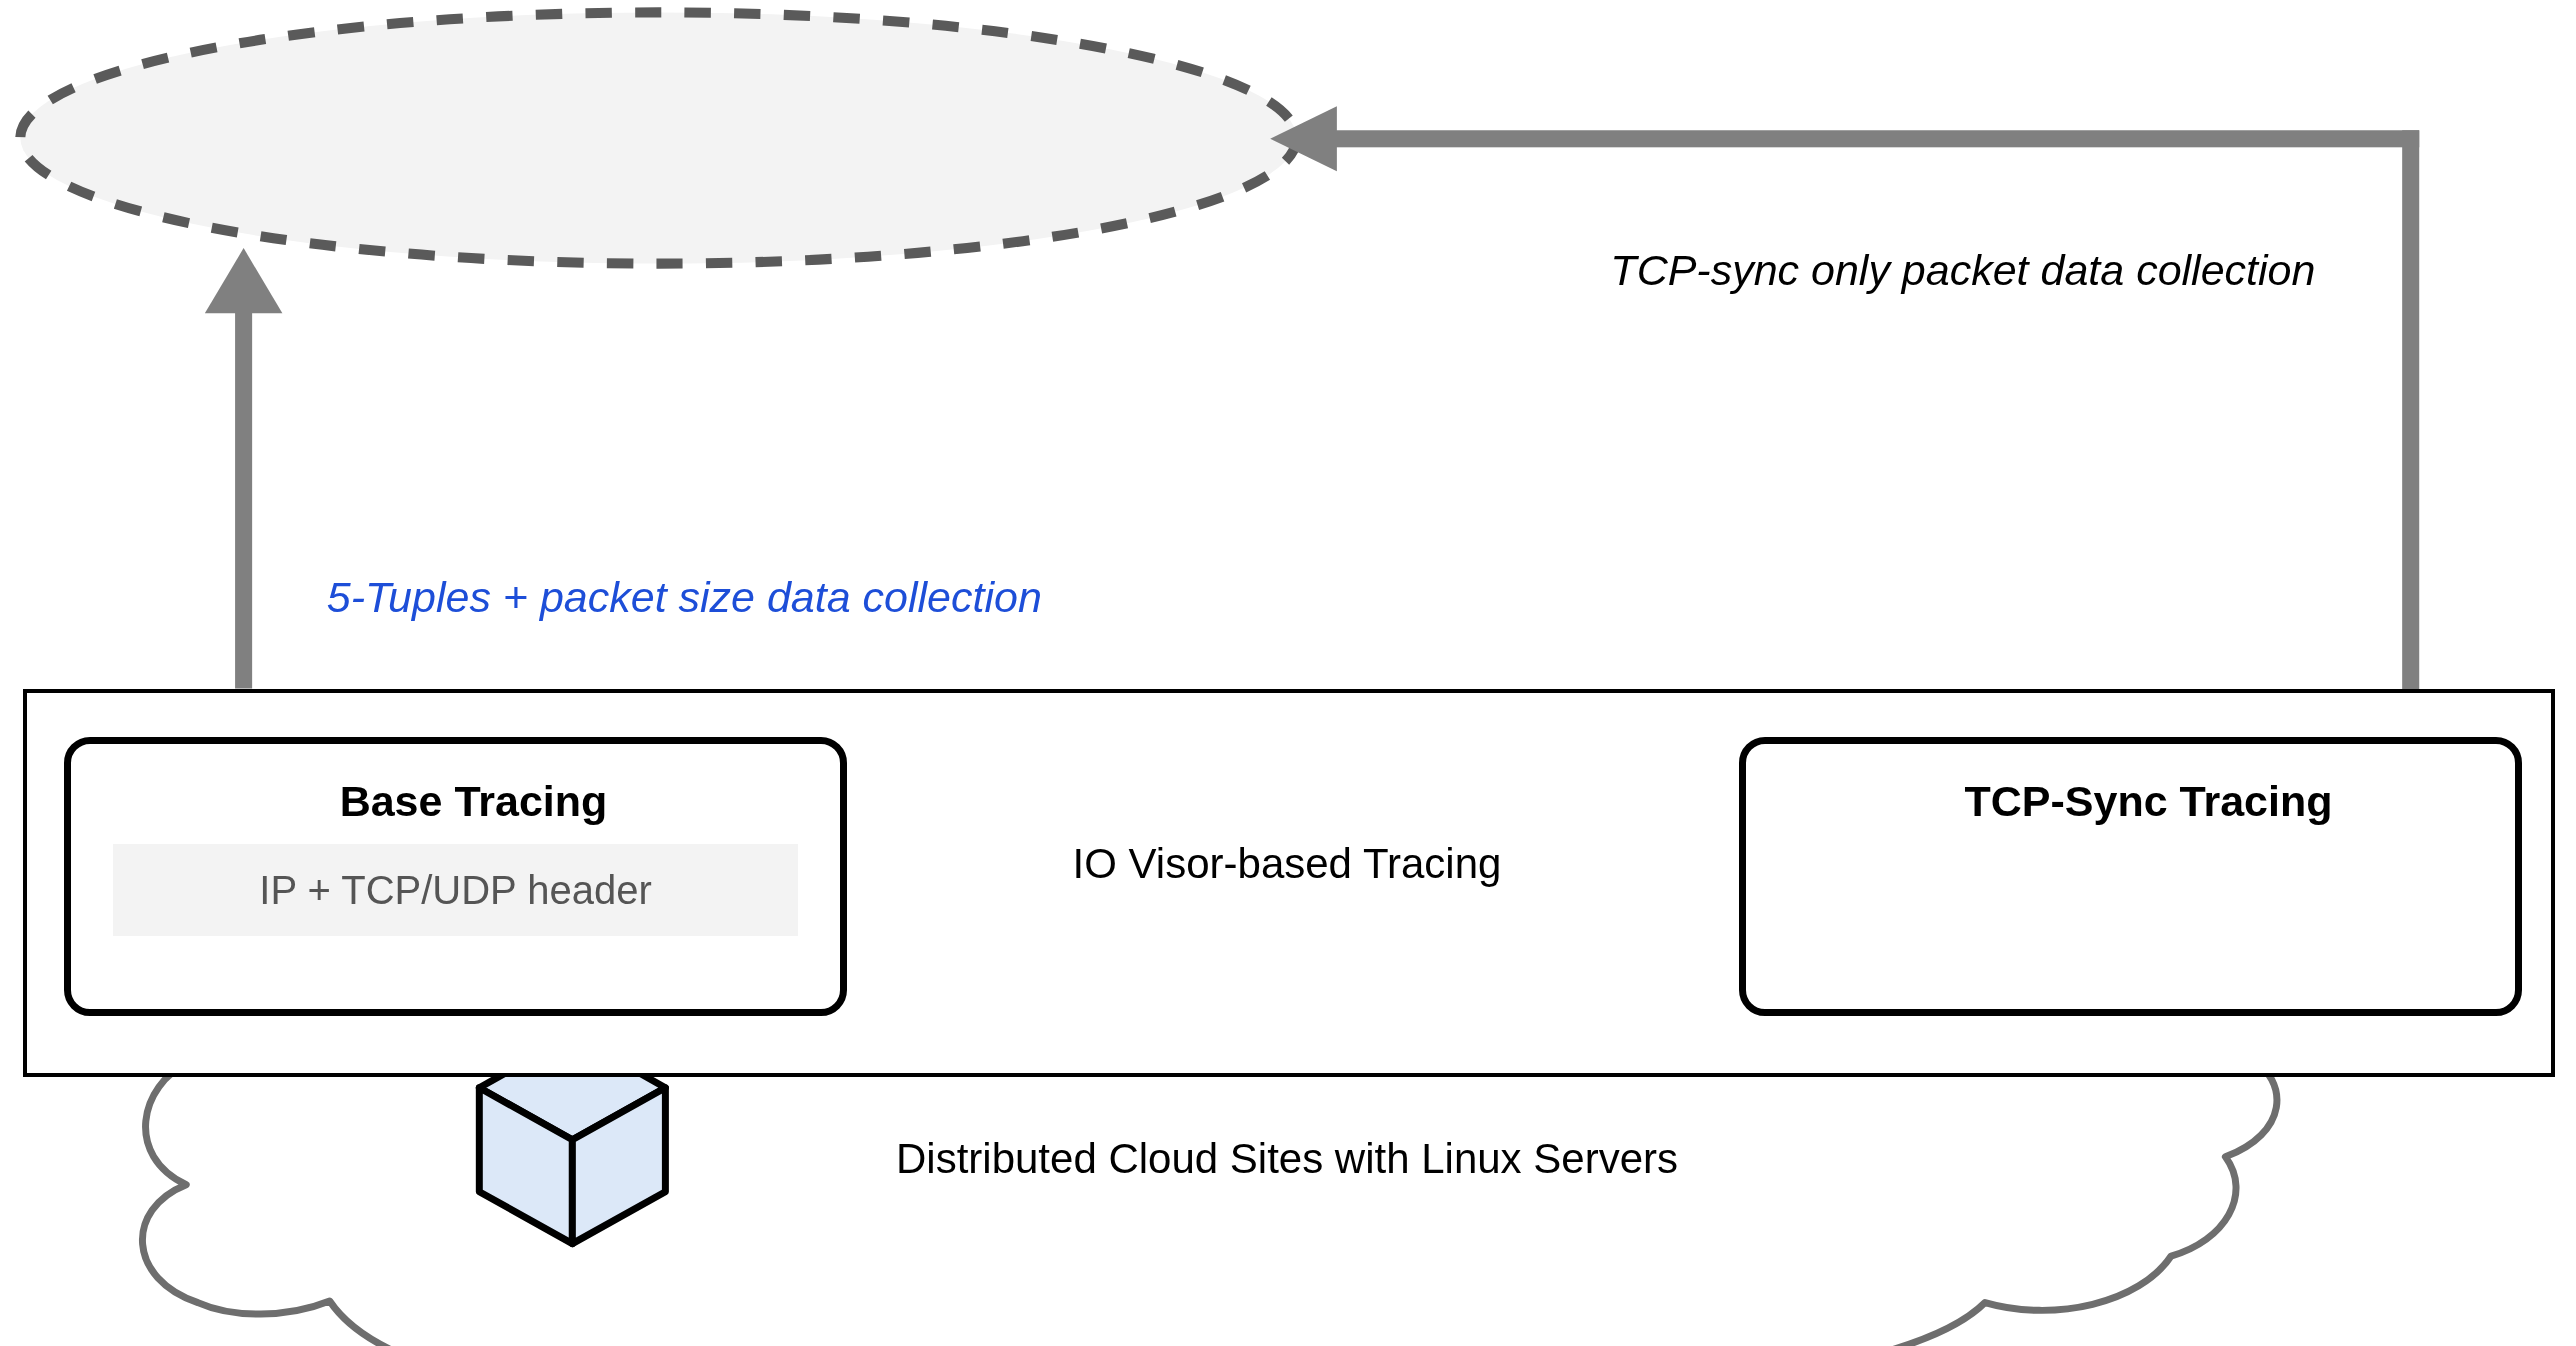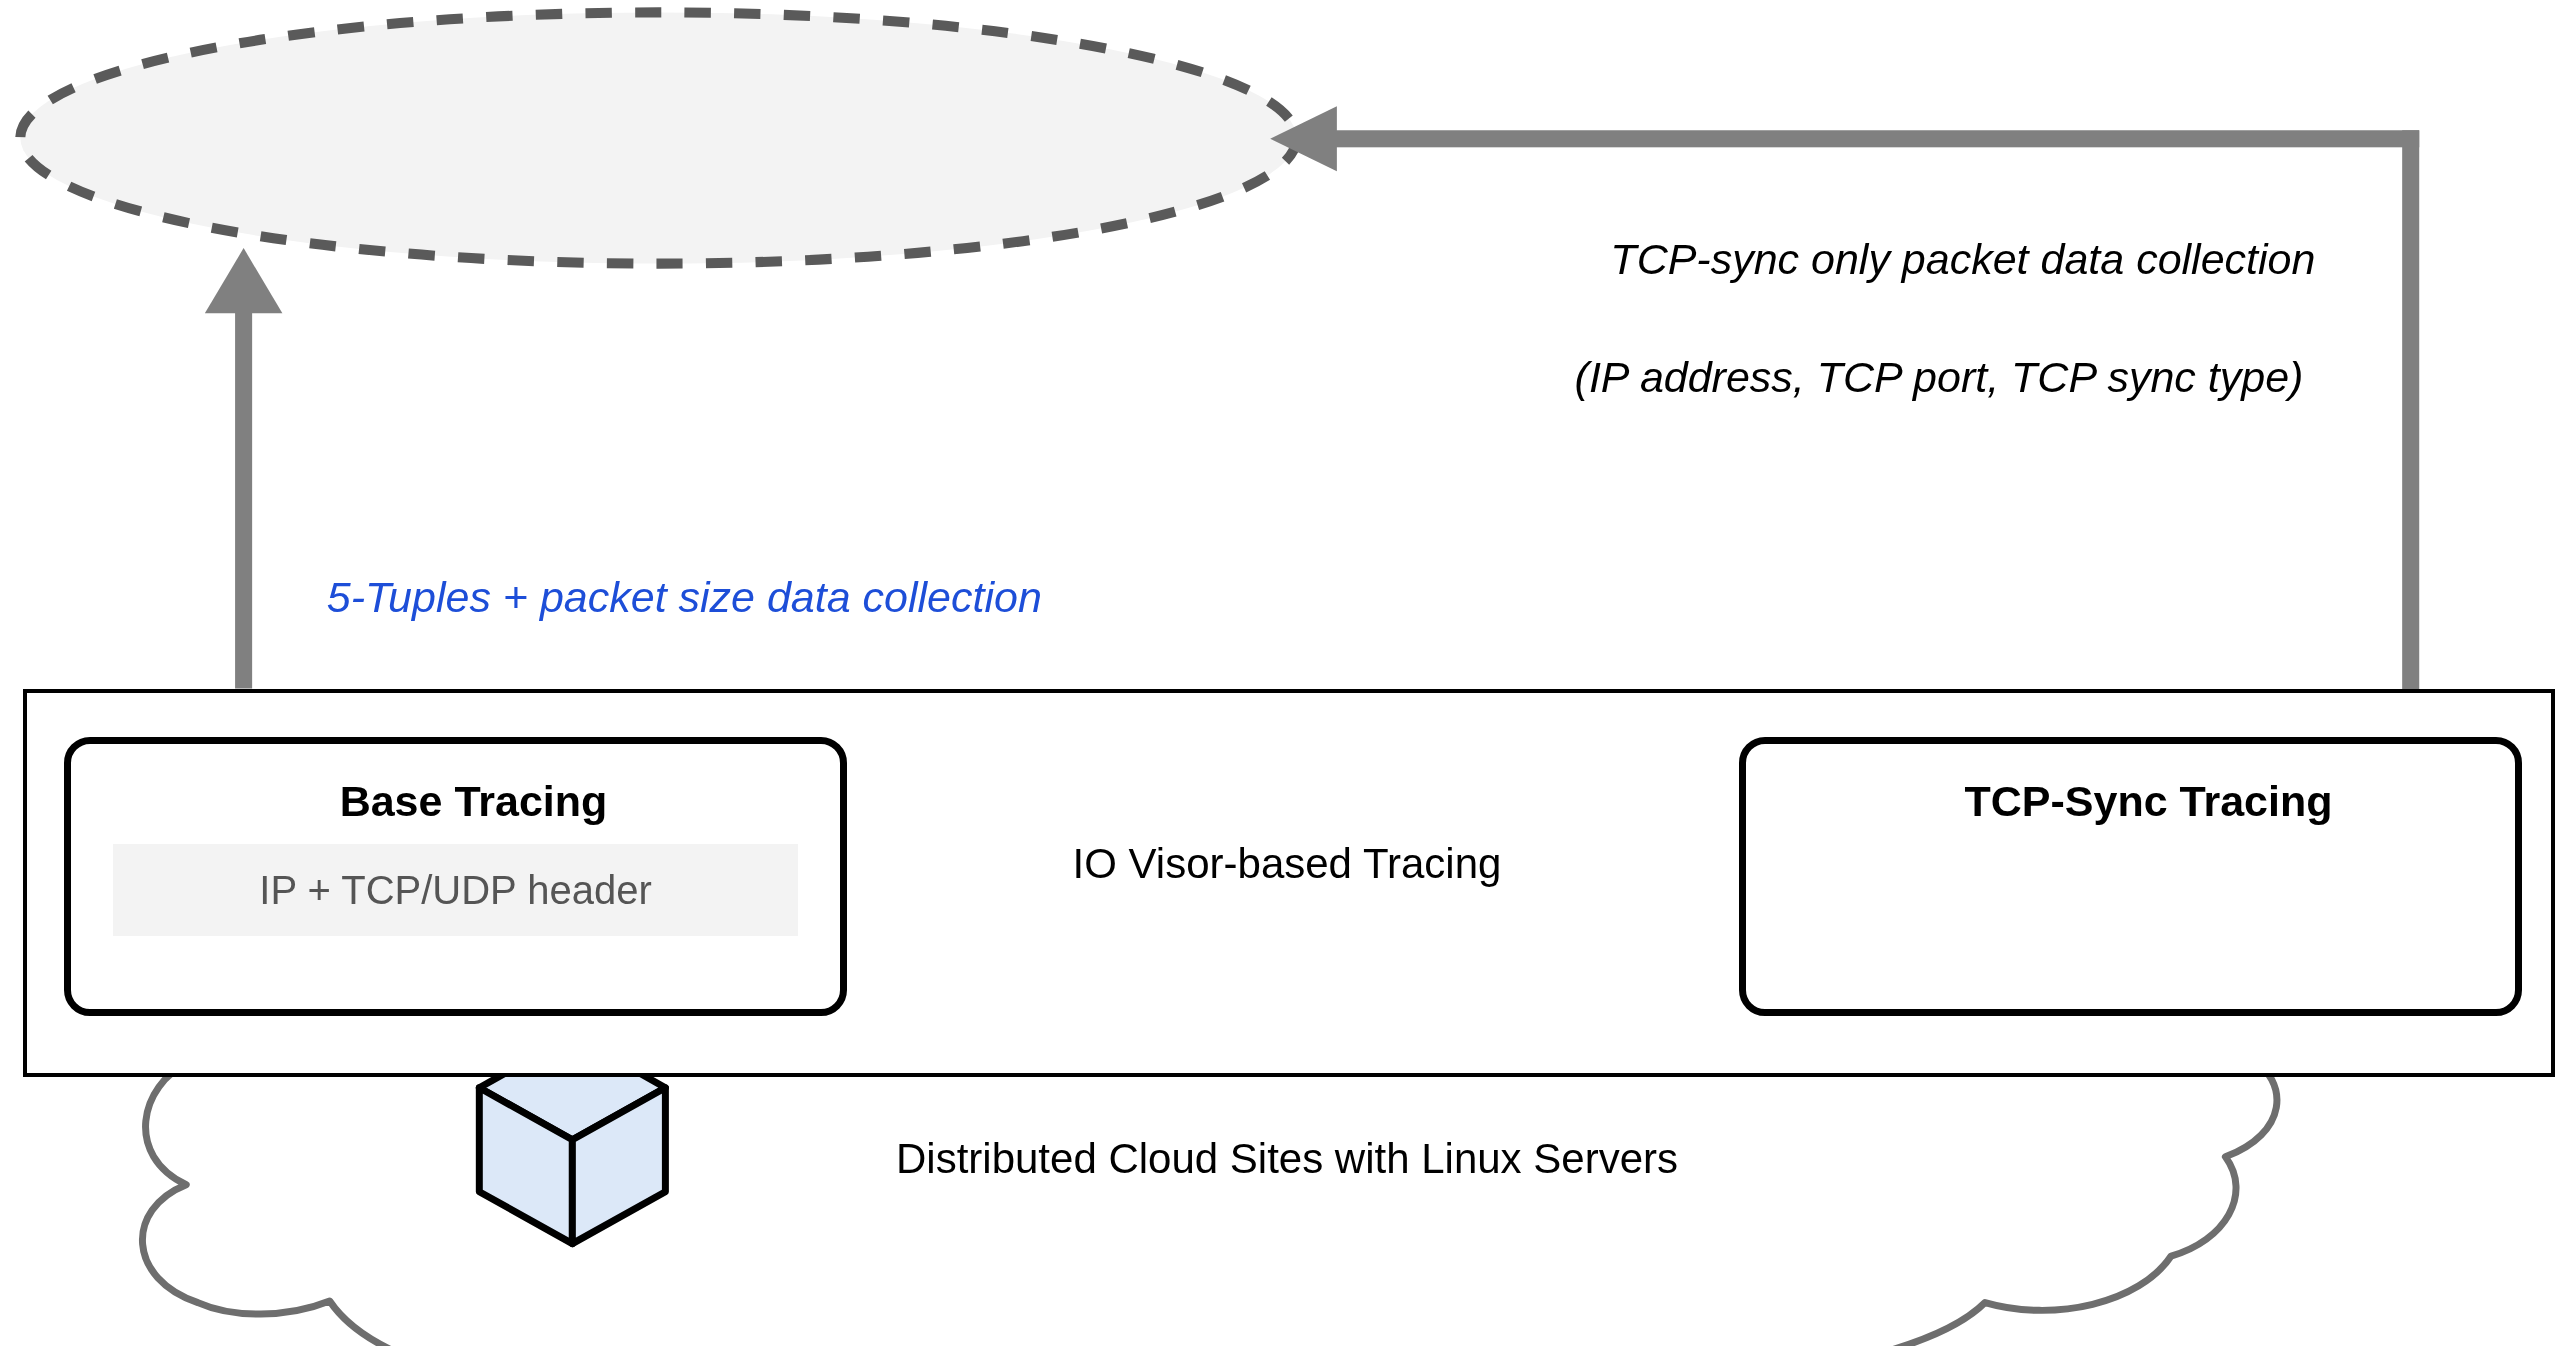--- a/index.html
+++ b/index.html
@@ -40,21 +40,21 @@
     width: 1132px;
     text-align: center;
     font-style: italic;
     font-size: 45px;
     color: #1a1a1a;
   }
 
   
   #tcp-annotation {
     left: 1458px;
-    top: 177px;
+    top: 188px;
     width: 962px;
     text-align: center;
     font-style: italic;
     font-size: 43px;
     color: #000000;
   }
   #tcp-annotation .l2 { display:block; margin-top: 7.8px; }
 
   
   #tuples-annotation {
@@ -167,21 +167,20 @@
     <g>
       <polygon points="738,1335 858,1403 738,1470 618,1403" fill="#dce8f8" stroke="#000000" stroke-width="9" stroke-linejoin="round"></polygon>
       <polygon points="618,1403 738,1470 738,1604 618,1537" fill="#dce8f8" stroke="#000000" stroke-width="9" stroke-linejoin="round"></polygon>
       <polygon points="858,1403 858,1537 738,1604 738,1470" fill="#dce8f8" stroke="#000000" stroke-width="9" stroke-linejoin="round"></polygon>
     </g>
   </svg>
 
 
   <div class="txt" id="tcp-annotation">
     <span class="l1">TCP-sync only packet data collection</span>
-    <span class="l2">(IP address, TCP port, TCP sync type)</span>
   </div>
 
   <div class="txt" id="tuples-annotation">
     <span class="l1">5-Tuples + packet size data collection</span>
     <span class="l2">5-Tuples = {source + Destination IP, Protocol, Source + Destination Port}</span>
   </div>
 
   <div id="platform-box"></div>
 
   <div class="trace-card" id="base-tracing-card">

